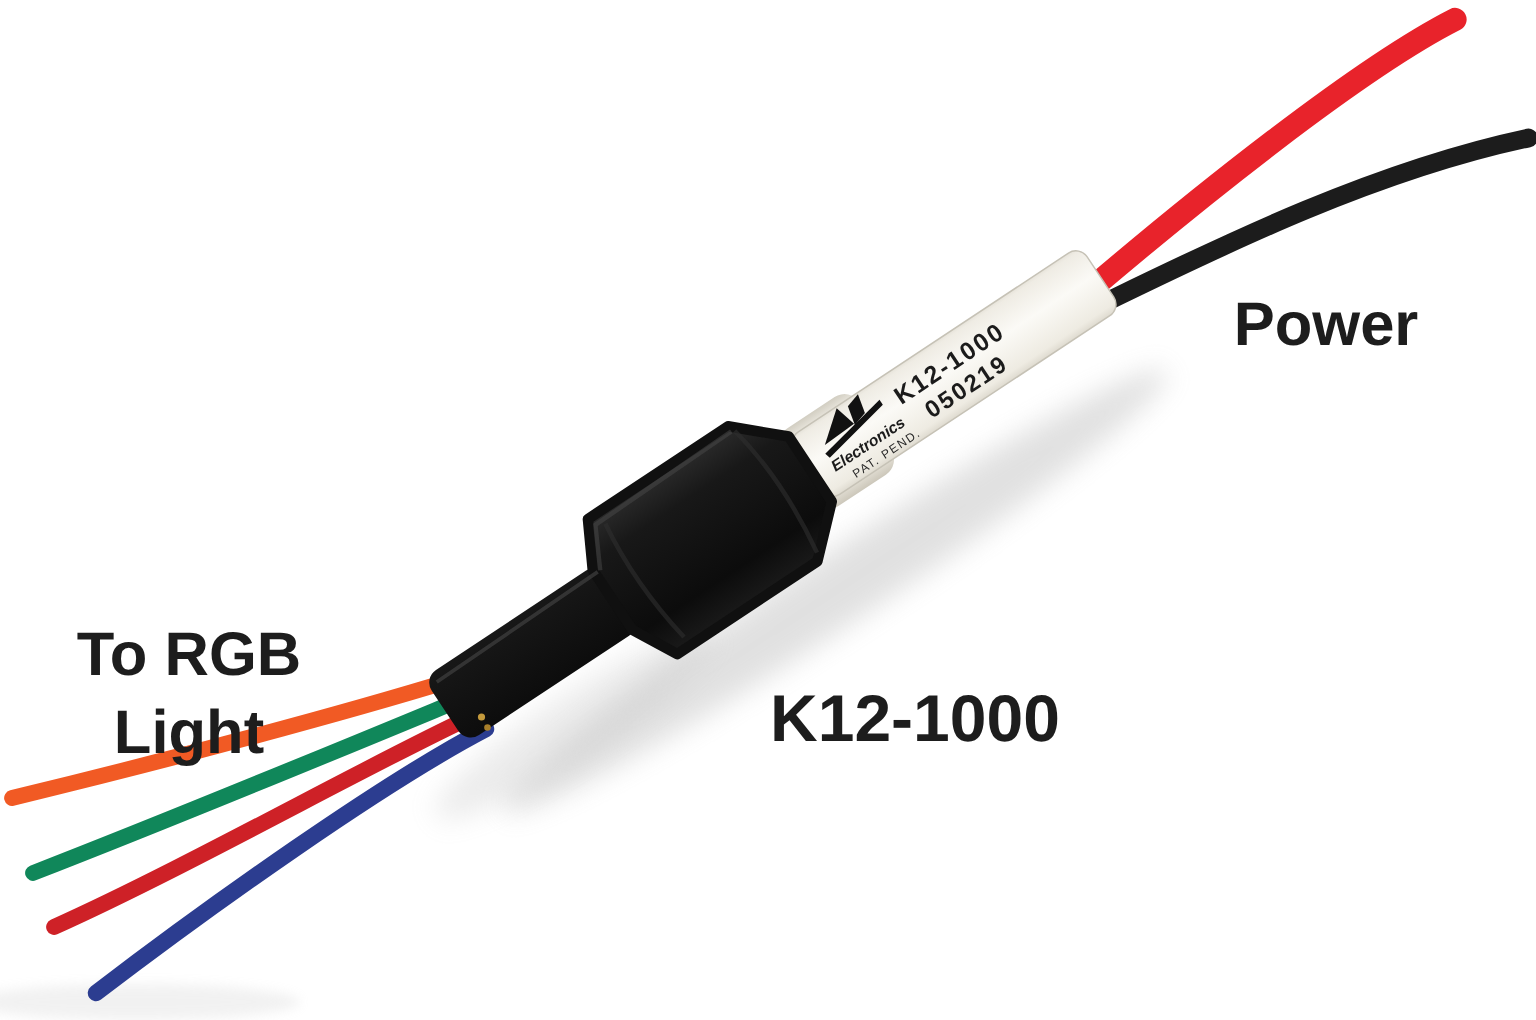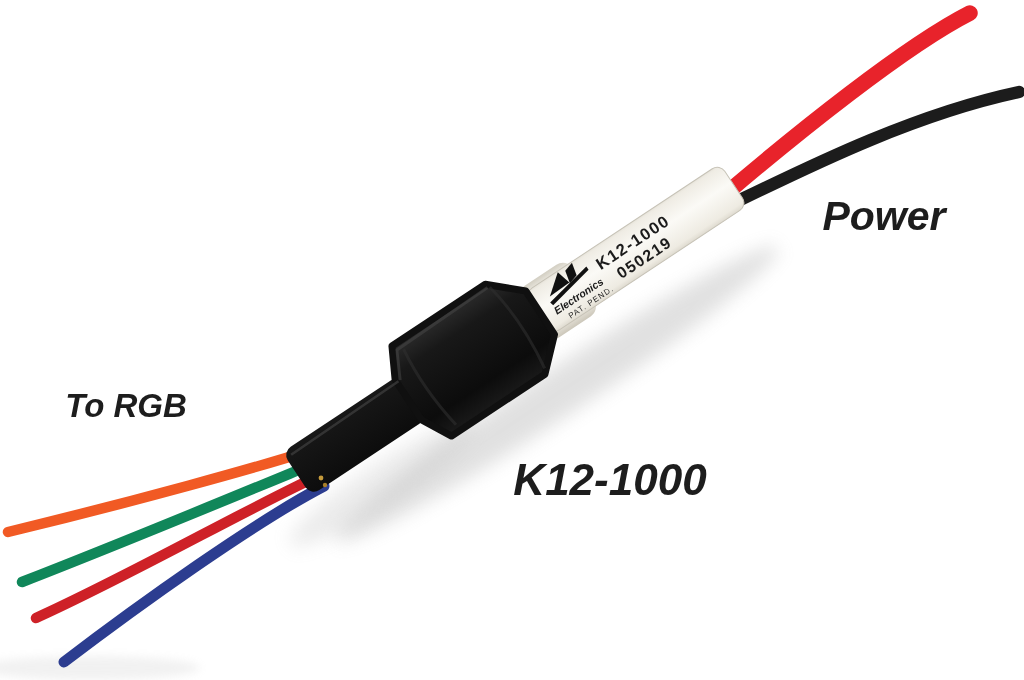--- a/index.html
+++ b/index.html
@@ -10,23 +10,23 @@
     overflow:hidden;
     font-family:"Liberation Sans", sans-serif;
   }
   #photo-svg{position:absolute;left:0;top:0;}
   .ann{
     position:absolute;
     text-align:center;
     font-weight:bold;
     color:#1d1d1d;
   }
-  .ann span{display:block;font-style:italic;}
+  .ann span{display:block;}
   #label-power {left:772px;top:190px;width:224px;font-size:41px;line-height:52px;}
-  #label-torgb {left:16px; top:380px;width:220px;font-size:33px;line-height:52px;}
+  #label-torgb {left:16px; top:410px;width:220px;font-size:41px;line-height:52px;}
   #label-product{left:418px;top:454px;width:384px;font-size:44px;line-height:52px;}
   .sleeve-print{font-family:"Liberation Sans", sans-serif;font-weight:bold;fill:#1b1b1b;}
 </style>
 </head>
 <body>
 
 <div id="stage">
 
   <svg id="photo-svg" width="1024" height="680" viewBox="0 0 1024 680">
     <defs>
@@ -105,19 +105,20 @@
       <circle cx="325" cy="485" r="2.2" fill="#a87f2a"></circle>
     </g>
   </svg>
 
   <div id="label-power" class="ann">
     <span>Power</span>
   </div>
 
   <div id="label-torgb" class="ann">
     <span>To RGB</span>
+    <span>Light</span>
   </div>
 
   <div id="label-product" class="ann">
     <span>K12-1000</span>
   </div>
 
 </div>
 
 </body></html>

